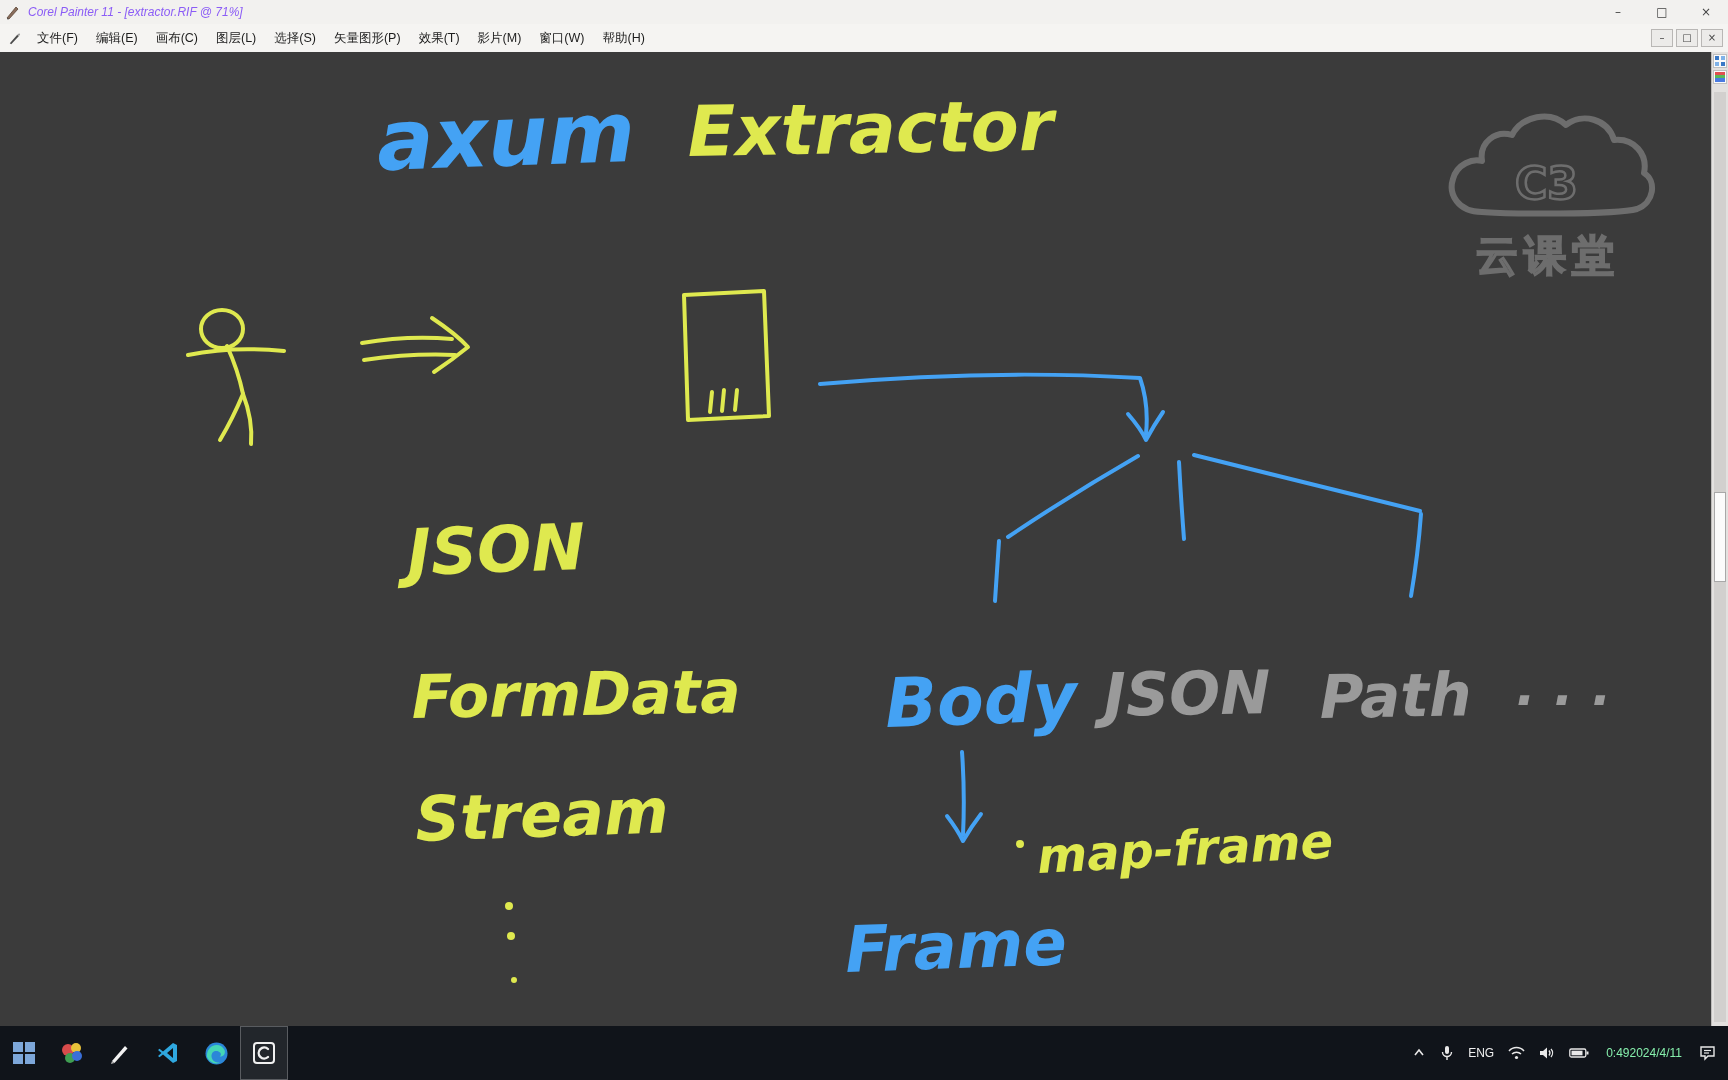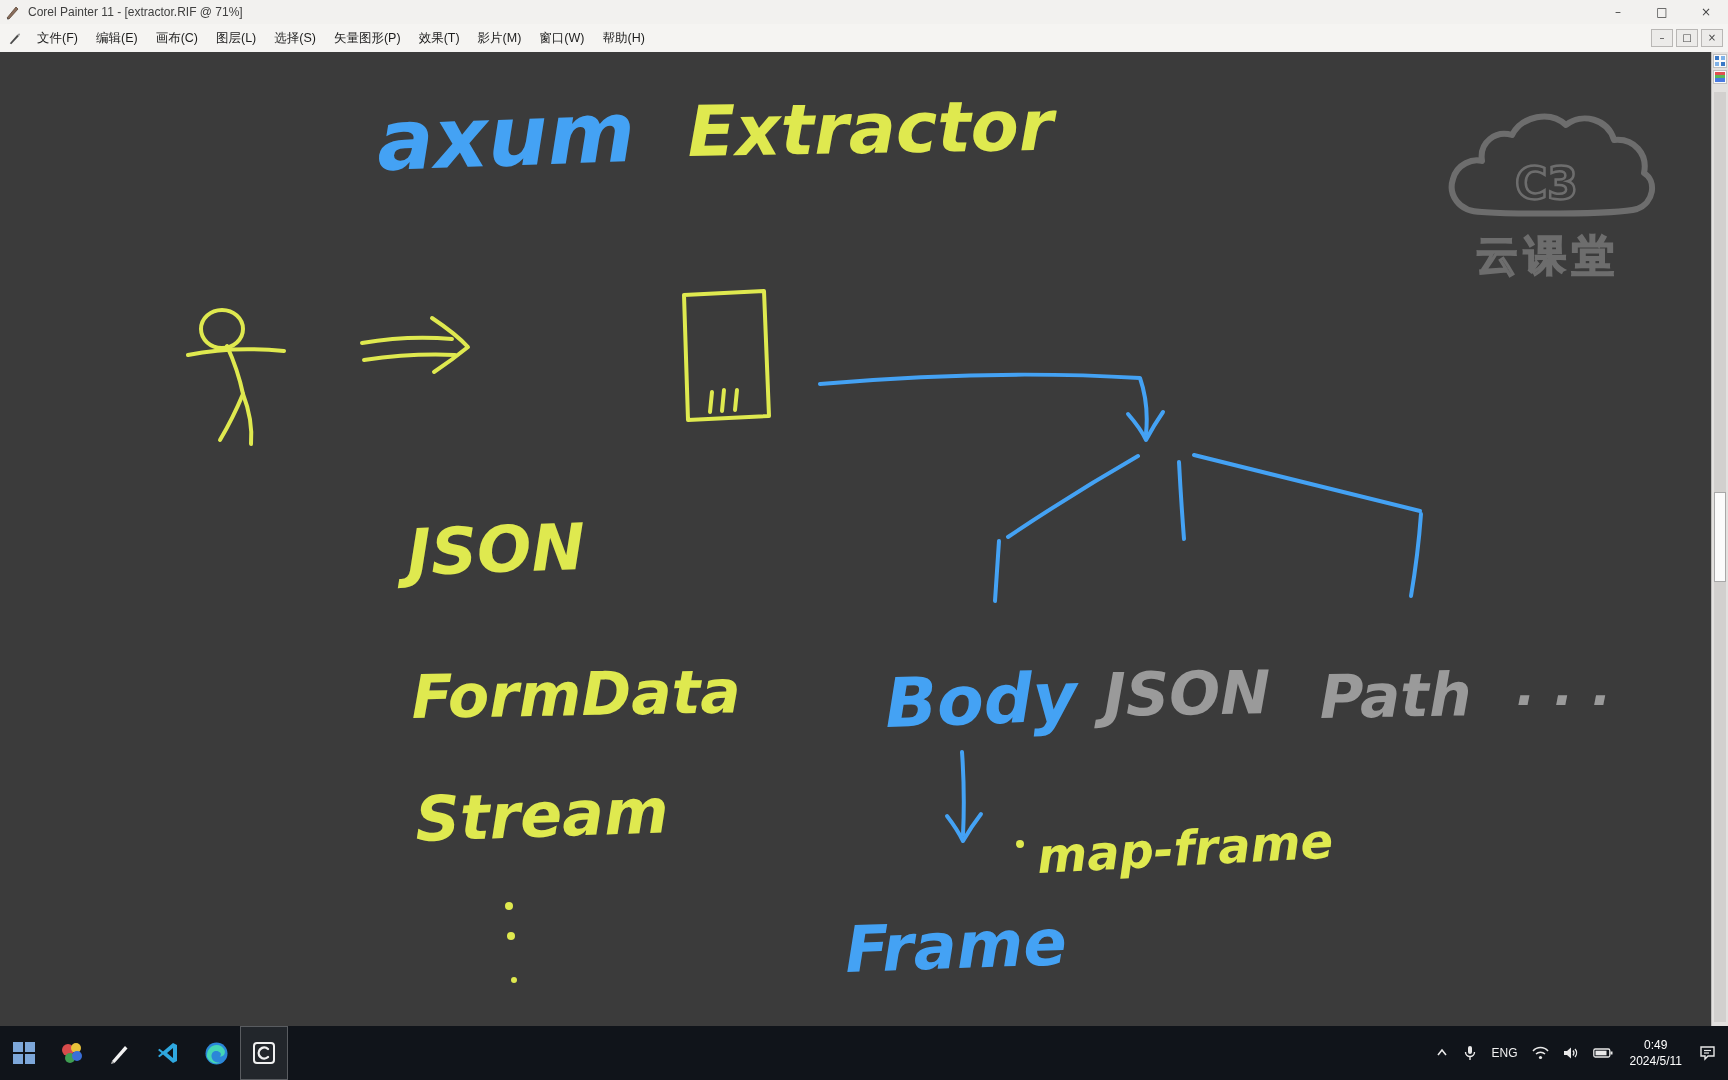--- a/index.html
+++ b/index.html
@@ -3,21 +3,21 @@
 <meta charset="utf-8">
 <style>
   html,body{margin:0;padding:0;background:#000;}
   #app{position:relative;width:1728px;height:1080px;overflow:hidden;
        font-family:"Liberation Sans",sans-serif;background:#3b3b3b;}
 
   
   .titlebar{position:absolute;top:0;left:0;right:0;height:24px;background:#f2f1ef;
             display:flex;align-items:center;border-bottom:1px solid #e0dedd;}
   .app-icon{width:18px;height:18px;margin:0 6px 0 4px;display:flex;align-items:center;justify-content:center;}
-  .title-text{font-size:12px;color:#404040;}
+  .title-text{font-size:12px;color:#8b5cf6;font-style:italic;}
   .win-controls{margin-left:auto;display:flex;height:24px;}
   .wc{width:44px;height:24px;border:none;background:transparent;font-size:12px;color:#444;
       font-family:"DejaVu Sans",sans-serif;padding:0;cursor:default;}
 
   
   .menubar{position:absolute;top:24px;left:0;right:0;height:28px;background:#f5f4f2;
            display:flex;align-items:center;font-size:12.5px;color:#1d1d1d;border-bottom:5px solid #be185d;}
   .doc-icon{width:18px;height:18px;margin:0 5px 0 5px;display:flex;align-items:center;justify-content:center;}
   .menu-item{padding:0 9px;line-height:28px;}
   .doc-controls{margin-left:auto;display:flex;gap:3px;margin-right:5px;}
@@ -39,22 +39,22 @@
   .rail-thumb{position:absolute;top:400px;left:0;width:12px;height:90px;background:#fbfbfb;border:1px solid #a8a8a8;box-sizing:border-box;}
 
   
   .taskbar{position:absolute;left:0;right:0;bottom:0;height:54px;background:#10141a;
            display:flex;align-items:center;color:#e8e8e8;}
   .tb-slot{width:48px;height:54px;display:flex;align-items:center;justify-content:center;box-sizing:border-box;}
   .tb-active{background:rgba(255,255,255,0.08);border:1px solid rgba(255,255,255,0.25);}
   .tray{margin-left:auto;display:flex;align-items:center;height:54px;}
   .tray-item{height:54px;display:flex;align-items:center;justify-content:center;padding:0 7px;}
   .tray-text{font-size:12px;color:#f0f0f0;}
-  .clock{display:flex;flex-direction:column;align-items:center;justify-content:center;
-         font-size:12px;line-height:16px;color:#ffffff;padding:0 10px;}
+  .clock{display:flex;flex-direction:row;align-items:center;justify-content:center;
+         font-size:12px;line-height:16px;color:#86efac;padding:0 10px;}
 </style>
 </head>
 <body>
 
 <div id="app">
 
   <div class="titlebar">
     <span class="app-icon">
       <svg width="16" height="16" viewBox="0 0 16 16">
         <path d="M2 14 L11 3 L13 5 L4 15 Z" fill="#8a6d5c" stroke="#5c4636" stroke-width="0.8"></path>
@@ -262,21 +262,21 @@
       </div>
       <div class="tray-item">
         <svg width="20" height="12" viewBox="0 0 20 12">
           <rect x="0.8" y="2" width="16" height="8" rx="1.5" fill="none" stroke="#e8e8e8" stroke-width="1.3"></rect>
           <rect x="2.5" y="3.7" width="11" height="4.6" fill="#e8e8e8"></rect>
           <rect x="17.5" y="4.5" width="2" height="3" fill="#e8e8e8"></rect>
         </svg>
       </div>
       <div class="clock">
         <span>0:49</span>
-        <span>2024/5/11</span>
+        <span>2024/4/11</span>
       </div>
       <div class="tray-item" style="padding-right:12px;">
         <svg width="17" height="16" viewBox="0 0 17 16">
           <path d="M2 2 H15 V11 H9 L6 14 V11 H2 Z" fill="none" stroke="#e8e8e8" stroke-width="1.4"></path>
           <line x1="5" y1="5.5" x2="12" y2="5.5" stroke="#e8e8e8" stroke-width="1.2"></line>
           <line x1="5" y1="8" x2="10" y2="8" stroke="#e8e8e8" stroke-width="1.2"></line>
         </svg>
       </div>
     </div>
   </div>

